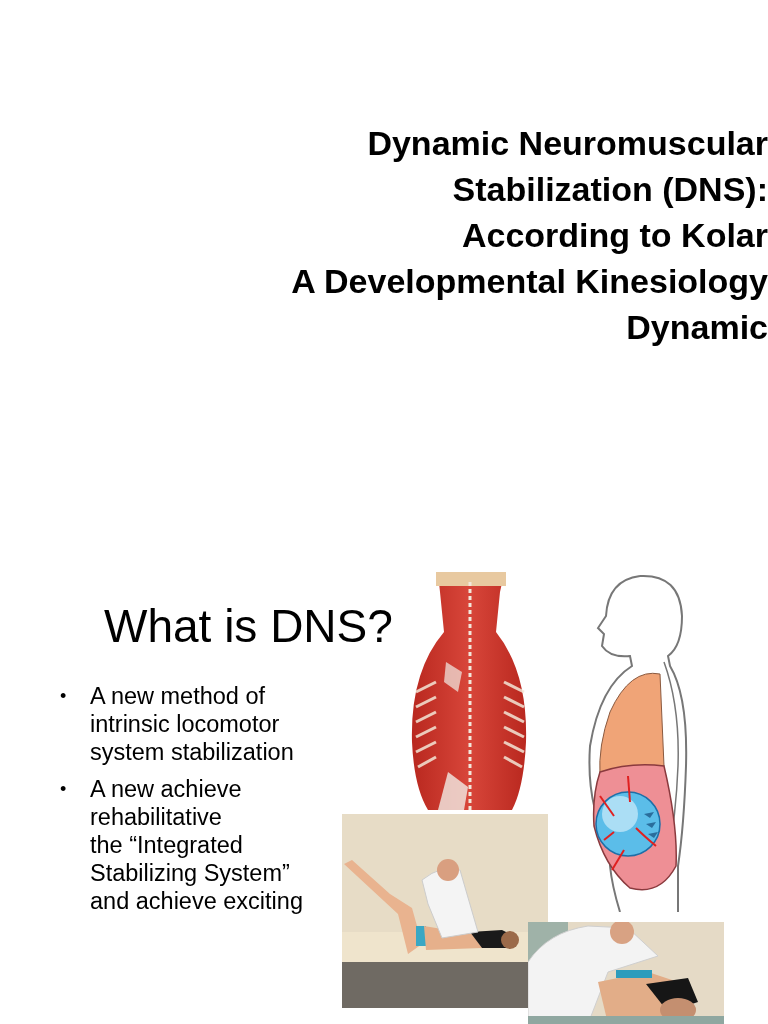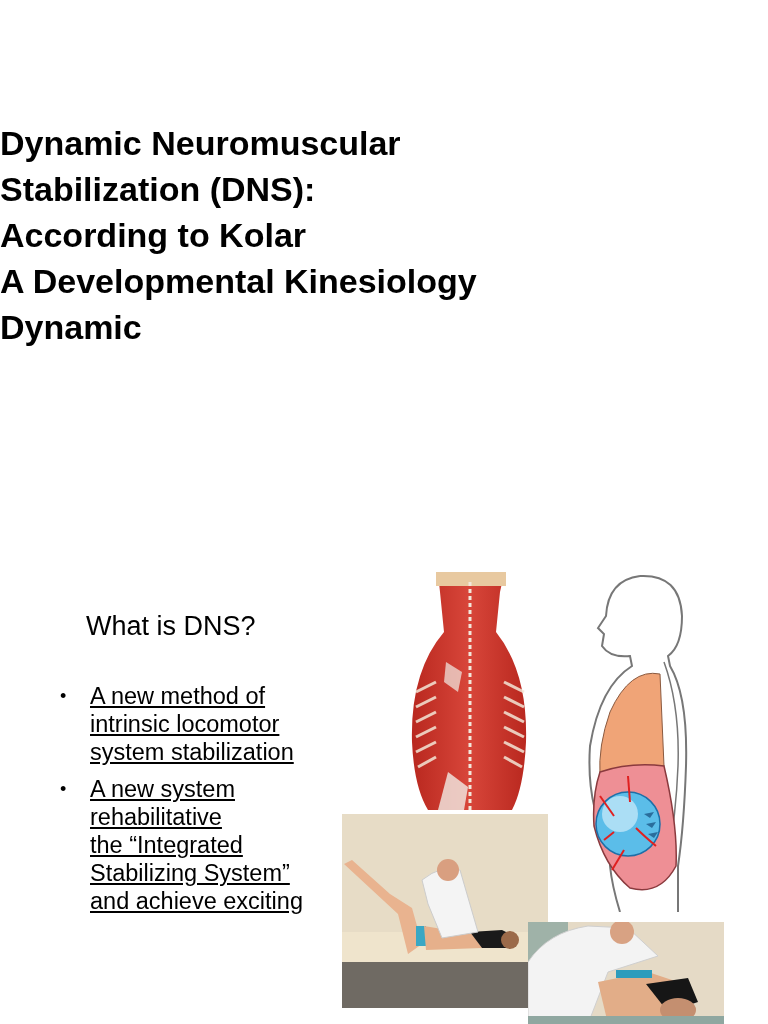--- a/index.html
+++ b/index.html
@@ -3,35 +3,35 @@
 <meta charset="utf-8">
 <style>
   html, body { margin: 0; padding: 0; }
   body {
     width: 768px; height: 1024px; overflow: hidden;
     background: #ffffff; position: relative;
     font-family: "Liberation Sans", sans-serif; color: #000;
   }
   .slide1-title {
     position: absolute; left: 0; top: 120px; width: 768px;
-    text-align: left; font-weight: bold; font-size: 34px; line-height: 46px;
+    text-align: right; font-weight: bold; font-size: 34px; line-height: 46px;
   }
   .slide1-title div { white-space: nowrap; }
 
   .slide2-heading {
-    position: absolute; left: 86px; top: 602px;
-    font-size: 27px; line-height: 48px; white-space: nowrap; text-align: center;
+    position: absolute; left: 104px; top: 602px;
+    font-size: 46px; line-height: 48px; white-space: nowrap; text-align: center;
   }
   .bullets {
     position: absolute; left: 60px; top: 682px; width: 300px;
     font-size: 23.5px; line-height: 28px; margin: 0; padding: 0; list-style: none;
   }
   .bullets li { position: relative; padding-left: 30px; margin-bottom: 9px; }
   .bullets li .dot { position: absolute; left: 0; top: 0; font-size: 18px; }
-  .bullets li .line { display: block; white-space: nowrap; text-decoration: underline; }
+  .bullets li .line { display: block; white-space: nowrap; }
 
   .img { position: absolute; overflow: hidden; }
   .img svg { display: block; }
 </style>
 </head>
 <body>
 
 <div class="slide1-title">
   <div>Dynamic Neuromuscular</div>
   <div>Stabilization (DNS):</div>
@@ -44,21 +44,21 @@
 
 <ul class="bullets">
   <li>
     <span class="dot">•</span>
     <span class="line">A new method of</span>
     <span class="line">intrinsic locomotor</span>
     <span class="line">system stabilization</span>
   </li>
   <li>
     <span class="dot">•</span>
-    <span class="line">A new system</span>
+    <span class="line">A new achieve</span>
     <span class="line">rehabilitative</span>
     <span class="line">the “Integrated</span>
     <span class="line">Stabilizing System”</span>
     <span class="line">and achieve exciting</span>
   </li>
 </ul>
 
 <div class="img" style="left:408px; top:572px; width:124px; height:238px;">
   <svg width="124" height="238" viewBox="0 0 124 238">
     <defs>

